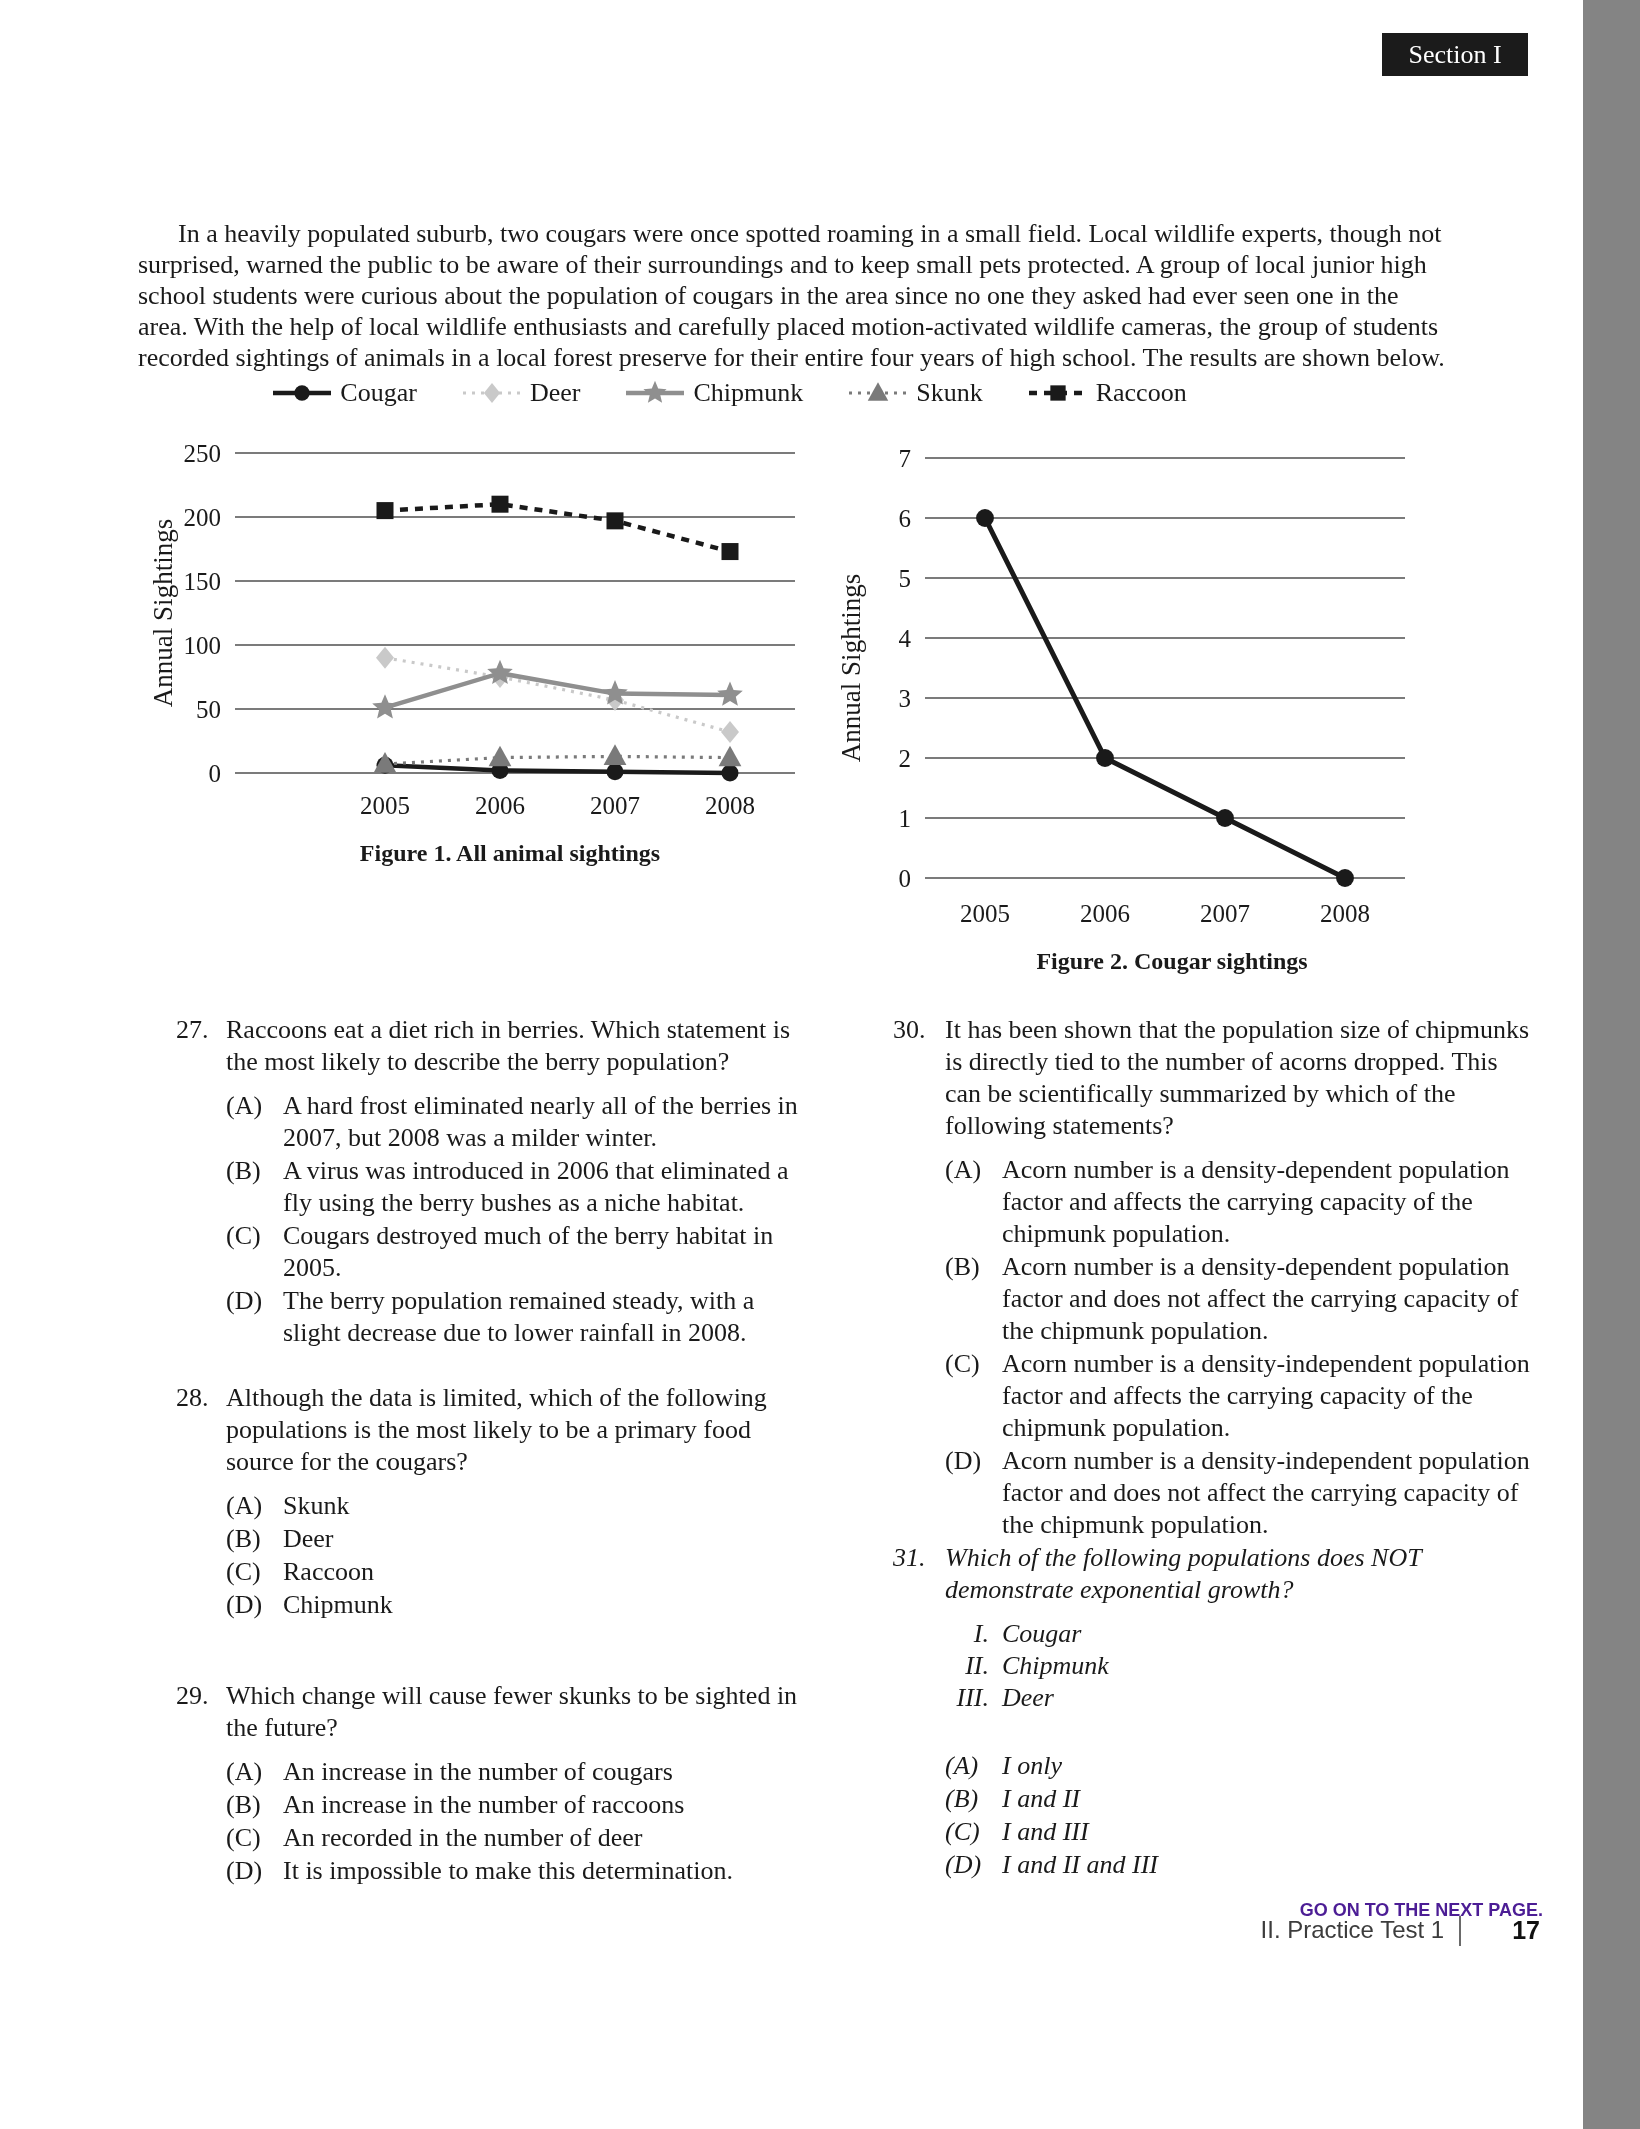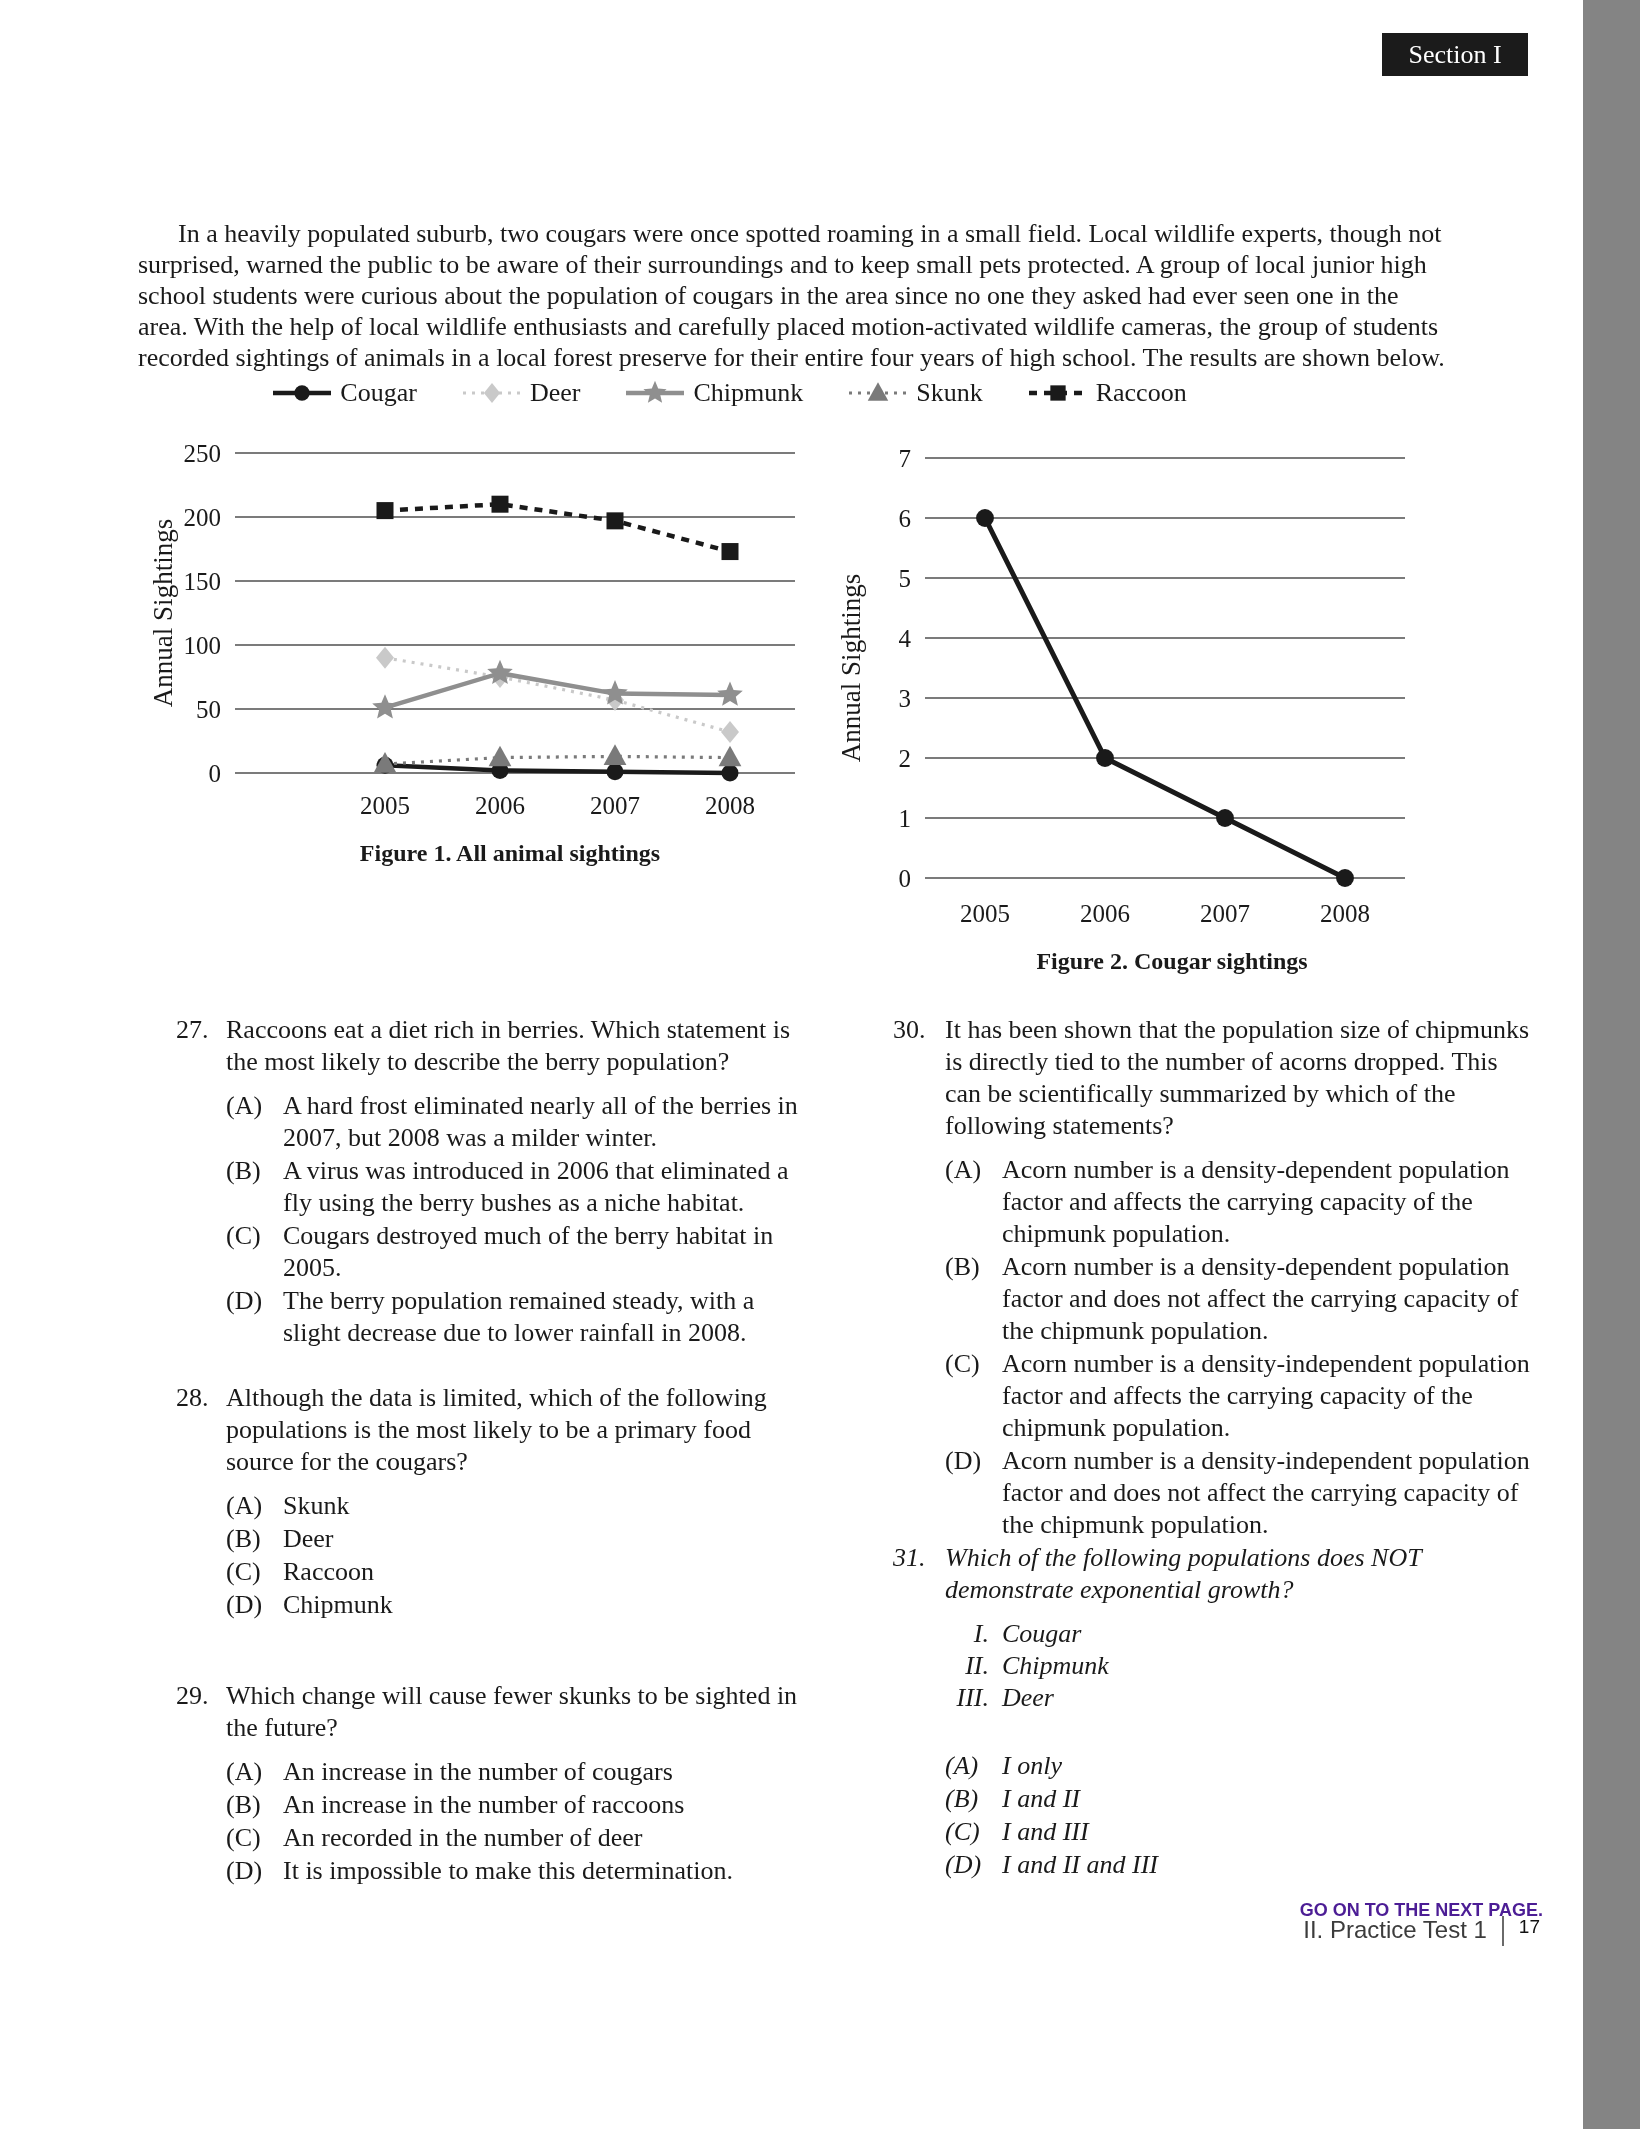--- a/index.html
+++ b/index.html
@@ -53,21 +53,21 @@
     font-family:"Liberation Sans","DejaVu Sans",sans-serif;
     font-weight:bold;font-size:18px;color:#4c1d95;
   }
   .footer{
     position:absolute;right:100px;top:1916px;height:38px;
     display:flex;align-items:flex-start;
     font-family:"Liberation Sans","DejaVu Sans",sans-serif;
     font-size:24px;color:#3c3c3c;
   }
   .footer .divider{width:2px;height:30px;background:#6a6a6a;margin:0 15px;}
-  .footer .pagenum{font-weight:normal;color:#111;font-size:19px;}
+  .footer .pagenum{font-weight:bold;color:#111;font-size:25px;margin-left:36px;}
 </style>
 </head>
 <body>
 
 <div class="page">
 
   <div class="gray-bar"></div>
 
   <div class="section-badge">
     <span>Section I</span>

